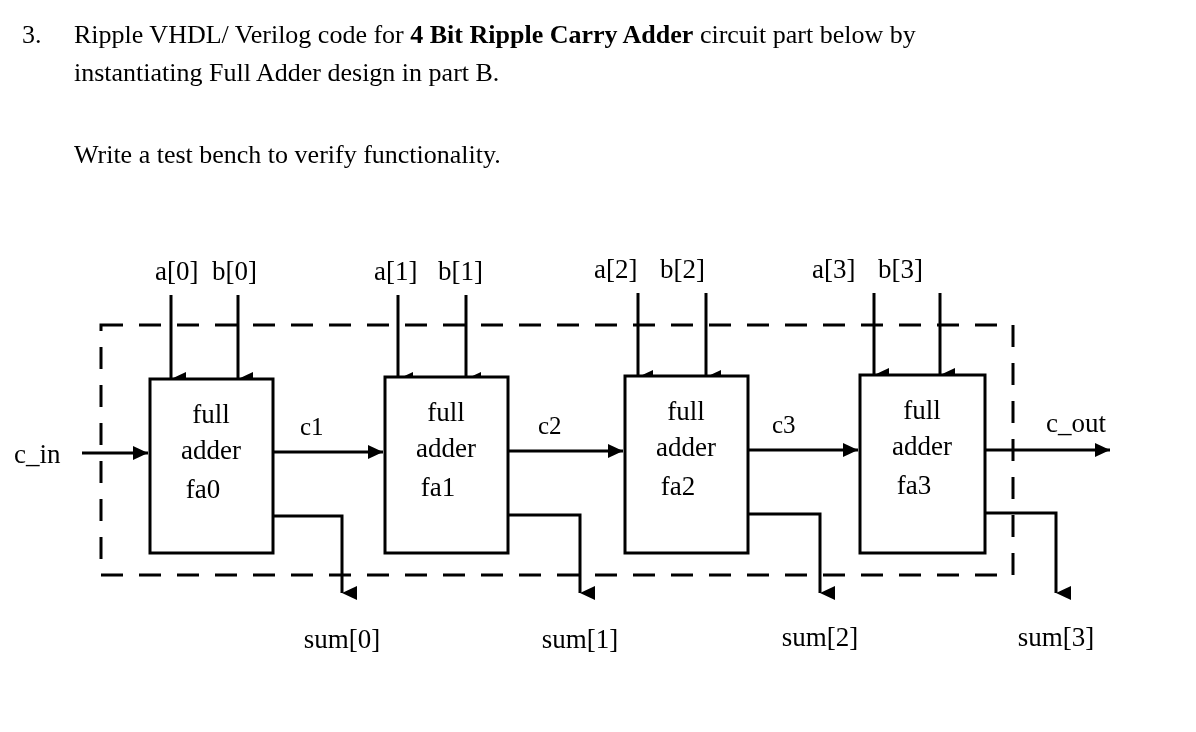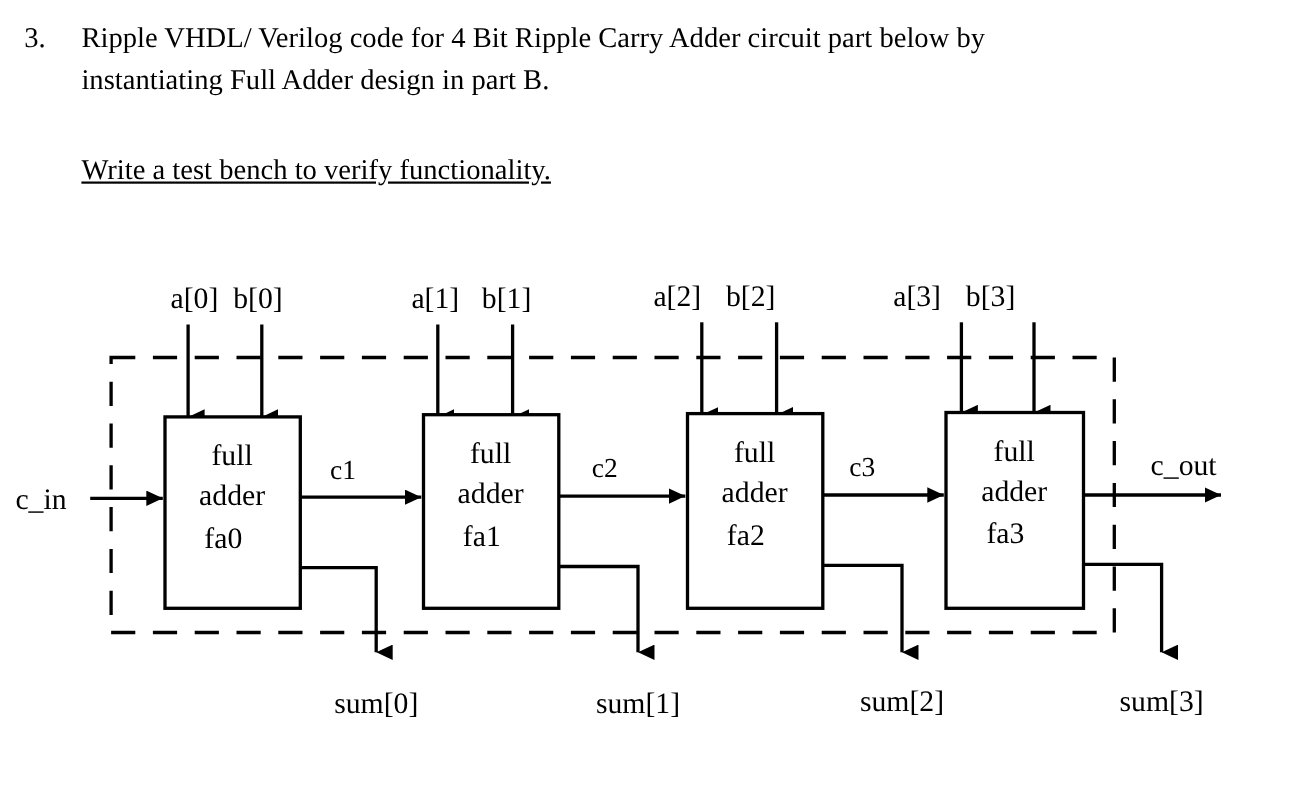--- a/index.html
+++ b/index.html
@@ -53,24 +53,23 @@
     white-space: nowrap;
     text-align: right;
   }
   .q-line3 {
     position: absolute;
     left: 74px;
     top: 138px;
     font-size: 26px;
     line-height: 34px;
     white-space: nowrap;
-    text-decoration: underline;
   }
   .b {
-    font-weight: normal;
+    font-weight: bold;
   }
   
   .diagram {
     position: absolute;
     left: 0;
     top: 205px;
     width: 1064px;
     height: 470px;
   }
   svg.sch {

